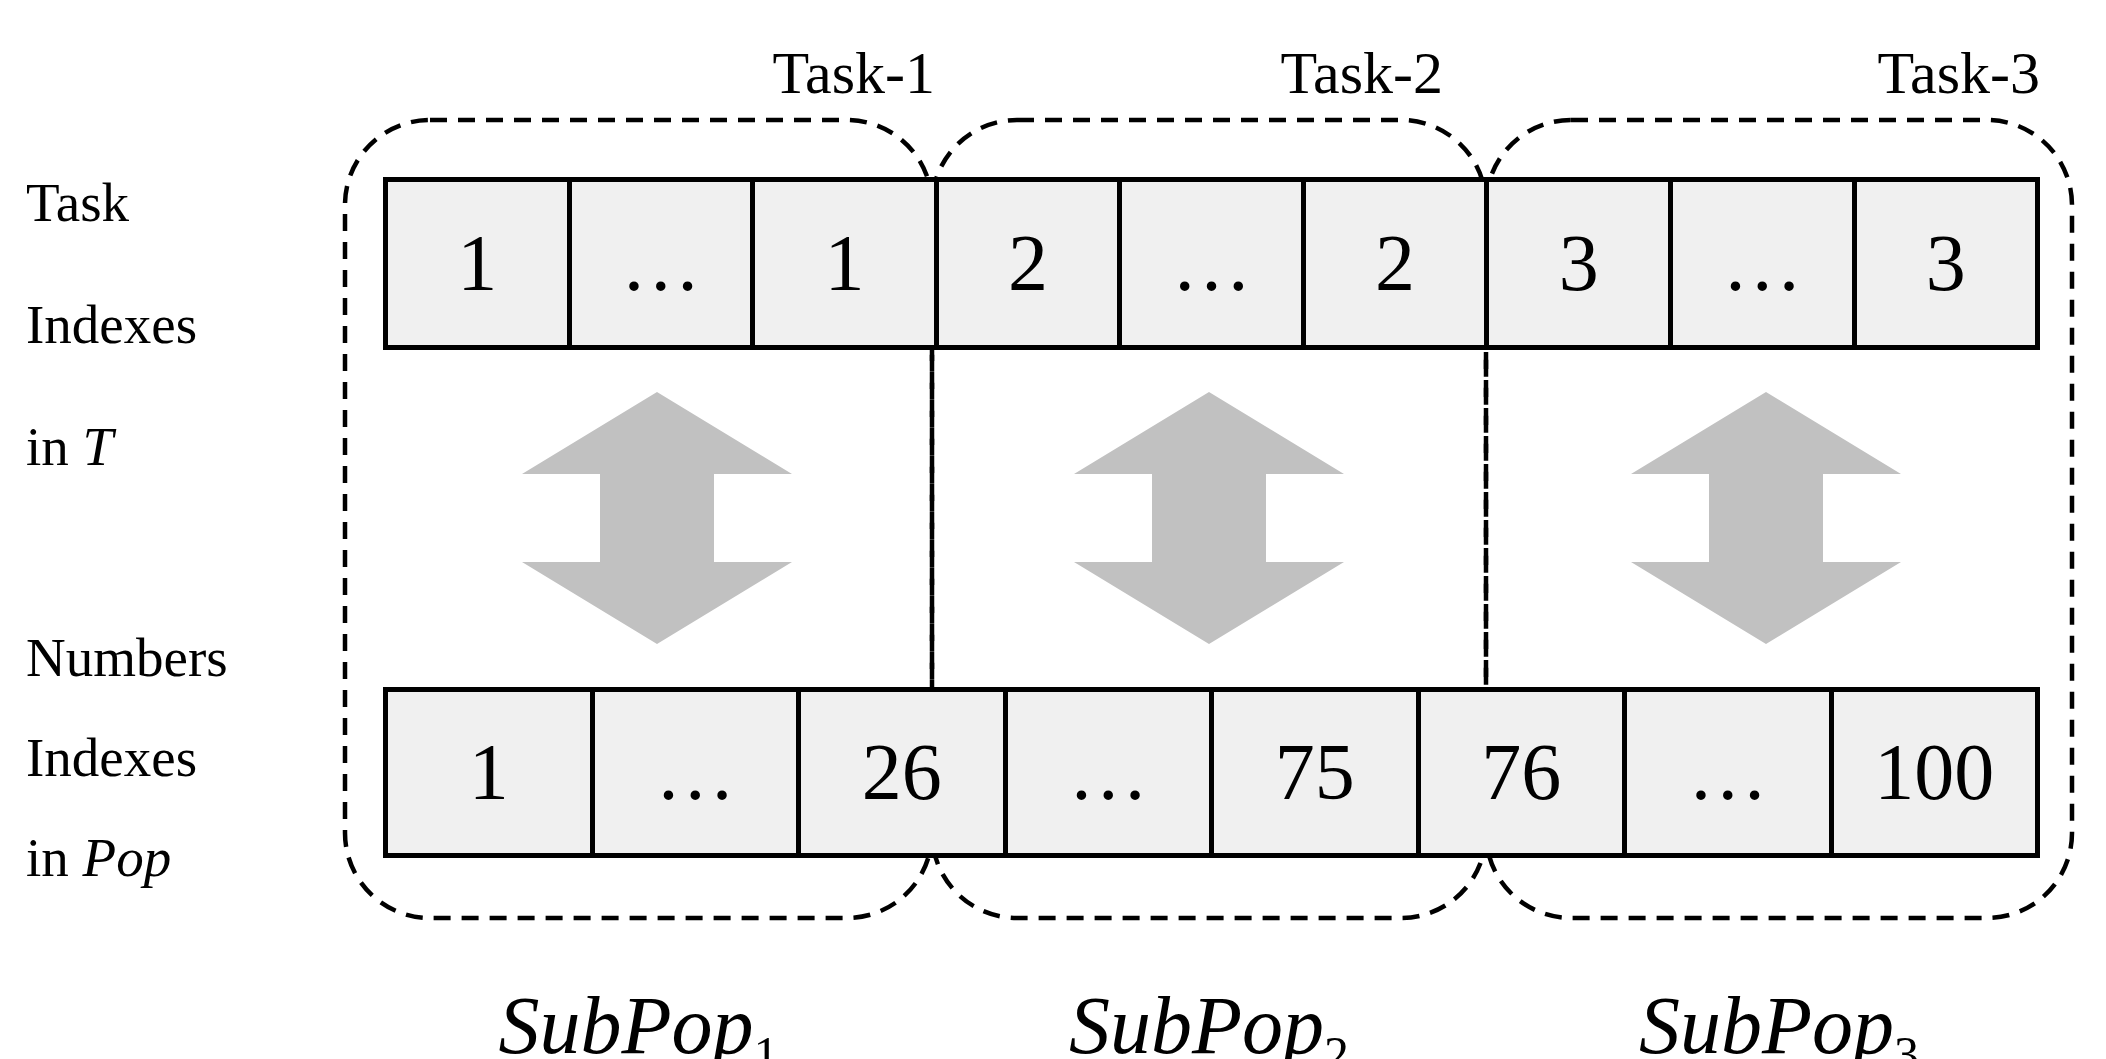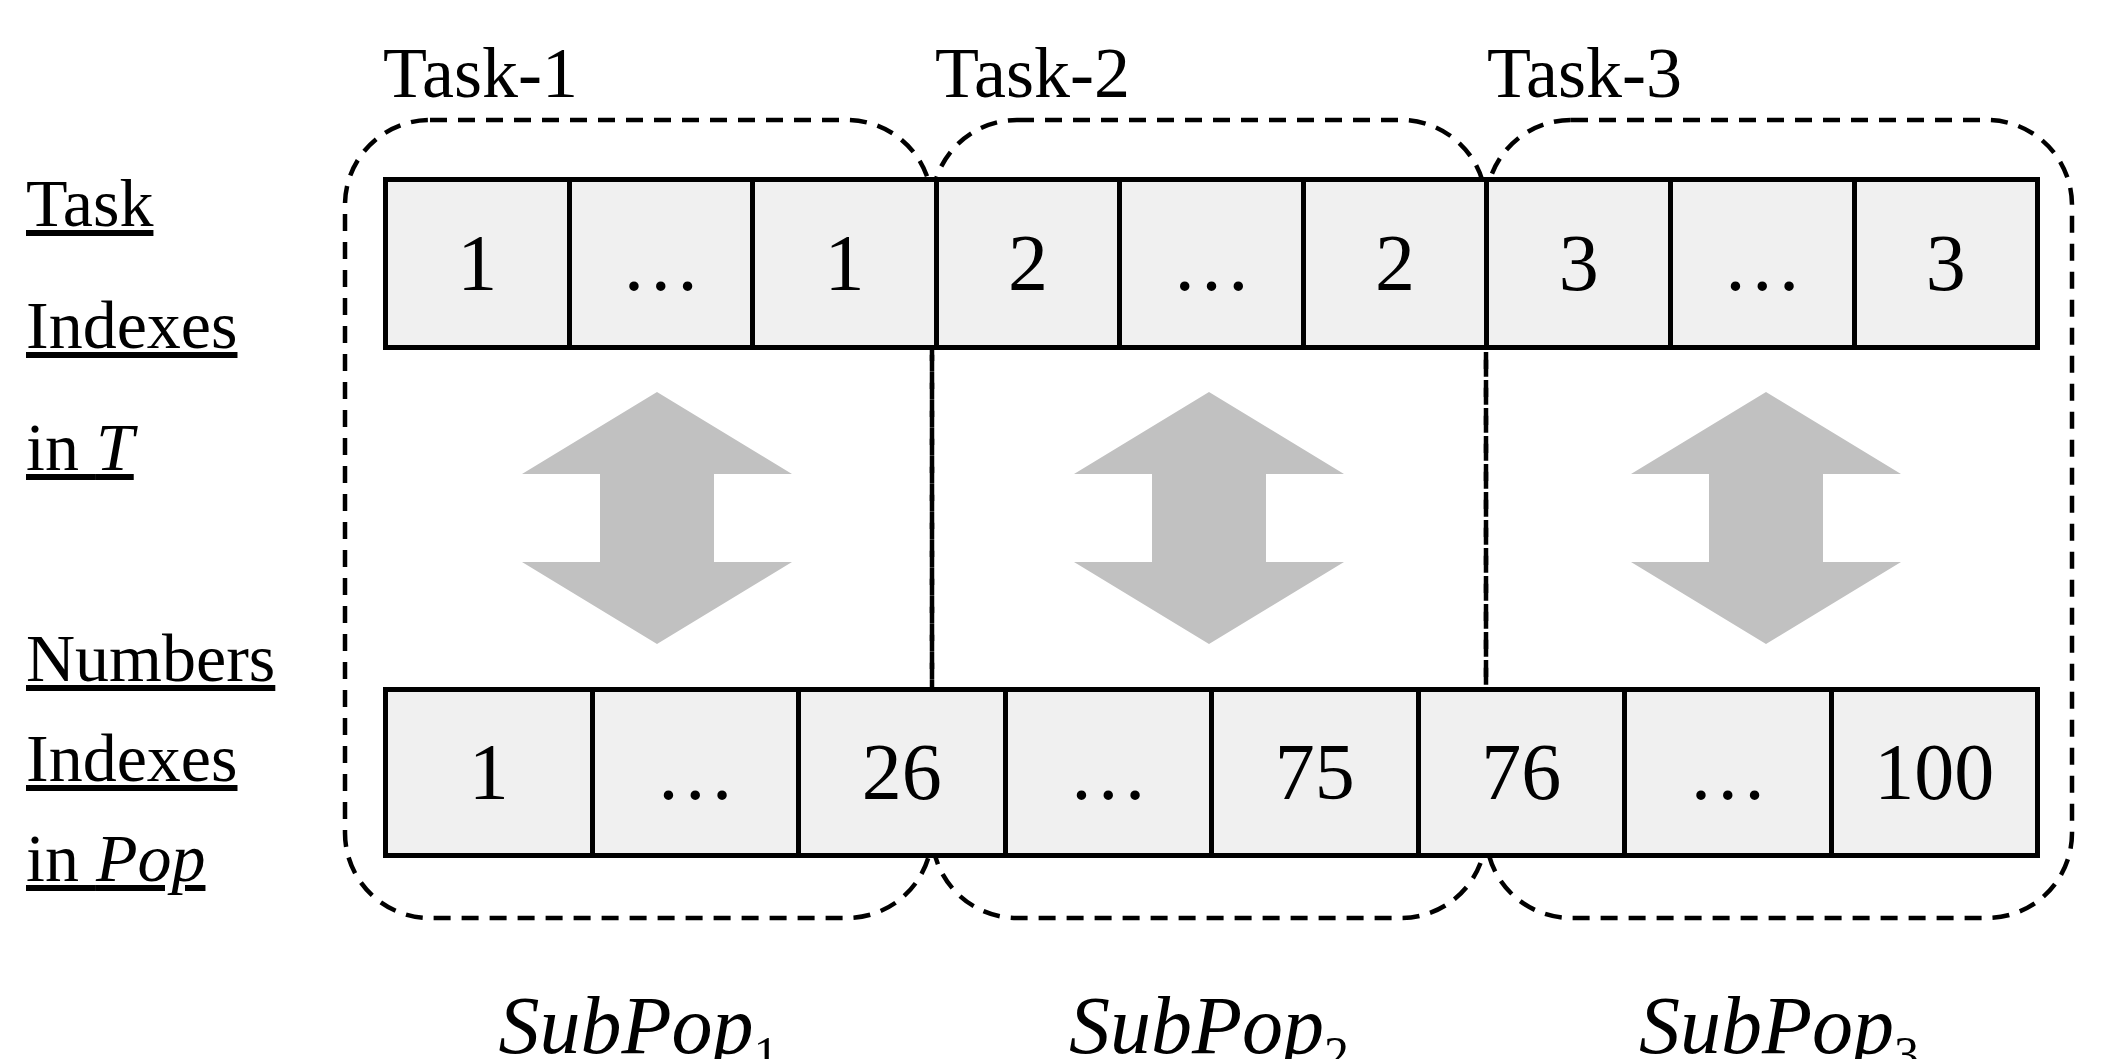--- a/index.html
+++ b/index.html
@@ -21,36 +21,35 @@
   #canvas {
     position: relative;
     width: 2106px; height: 1059px;
     background: var(--background);
   }
   
   .task-title {
     position: absolute;
     top: 28px;
     height: 90px;
-    text-align: left;
-    font-size: 72px;
+    text-align: right;
+    font-size: 60px;
     line-height: 90px;
     white-space: nowrap;
   }
   #title-1 { left: 383px;  width: 552px; }
-  #title-2 { left: 935px;  width: 552px; }
+  #title-2 { left: 891px;  width: 552px; }
   #title-3 { left: 1487px; width: 553px; }
 
   
   .side-label {
     position: absolute;
     left: 26px;
-    font-size: 68px;
+    font-size: 55px;
     white-space: nowrap;
-    text-decoration: underline;
   }
   #label-task-numbers { top: 142px; line-height: 122px; }
   #label-solution-indexes { top: 608px; line-height: 100px; }
   .side-label .var { font-style: italic; }
 
   
   #overlay {
     position: absolute;
     left: 0; top: 0;
     width: 2106px; height: 1059px;

